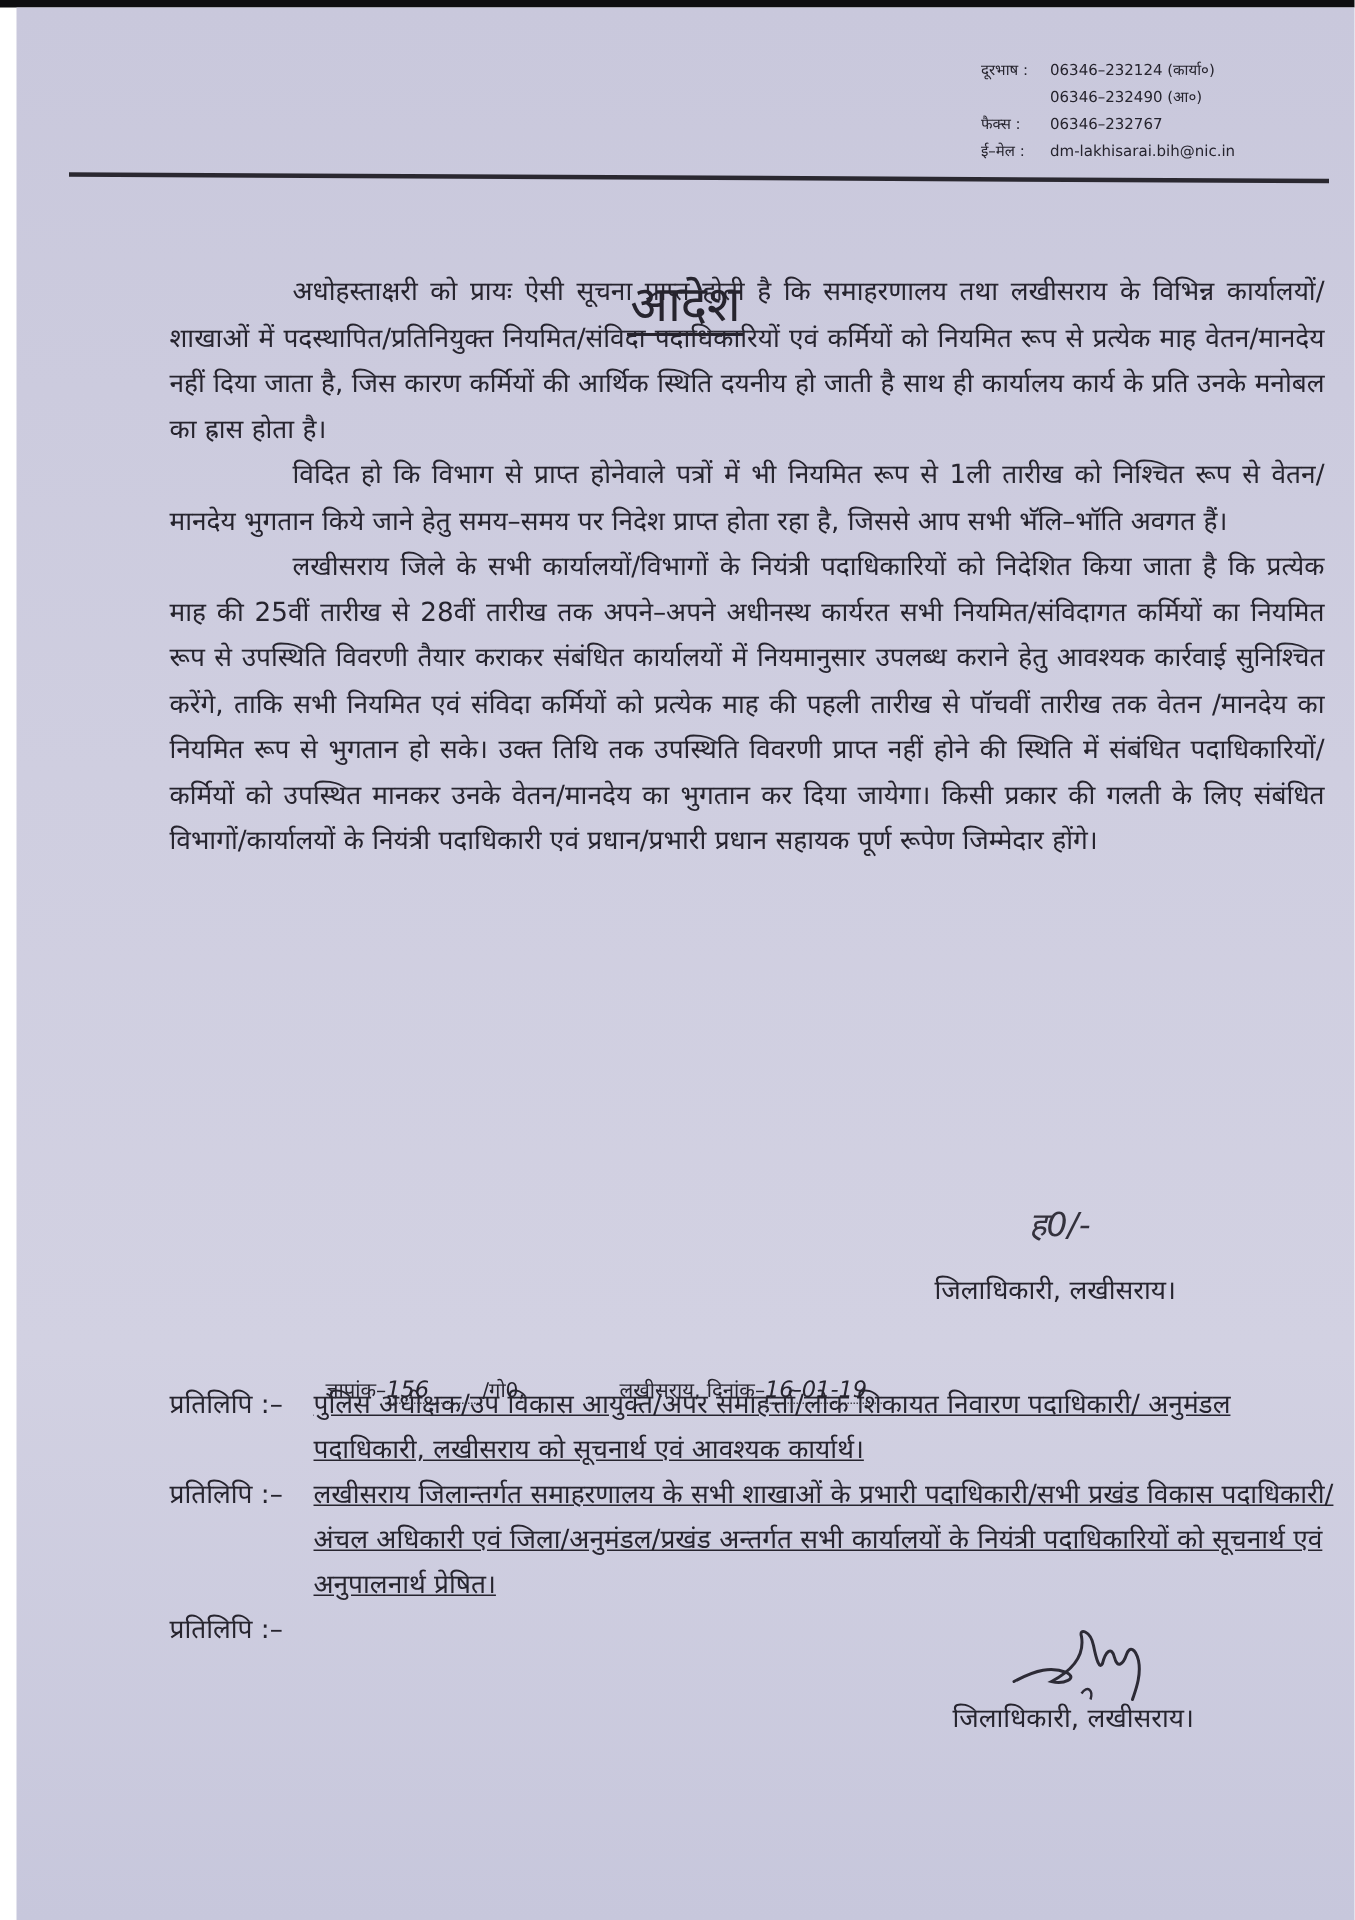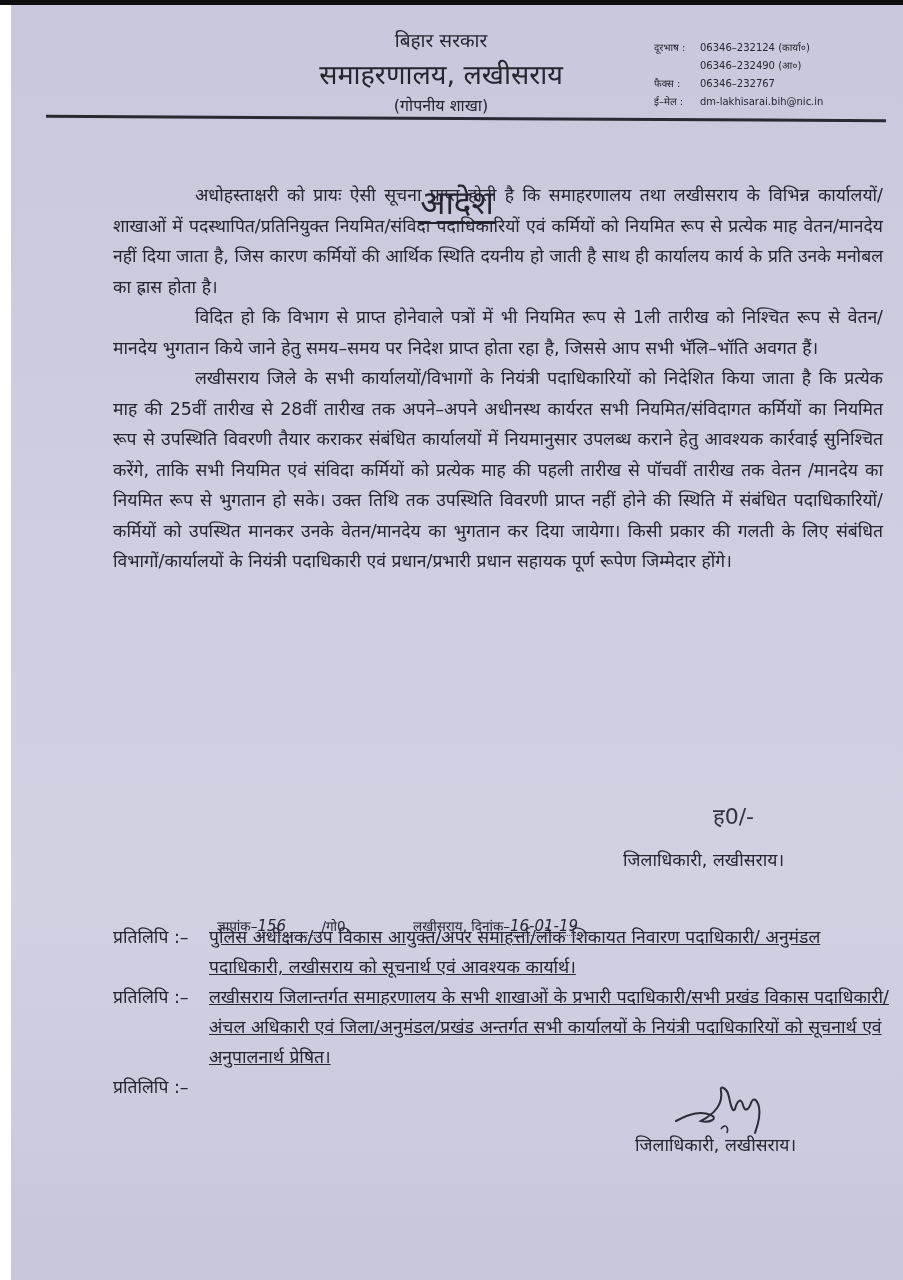--- a/index.html
+++ b/index.html
@@ -20,43 +20,38 @@
   .hdr-l3 { font-size: 16px; margin-top: 2px; }
   .hdr-contact { position: absolute; left: 643px; top: 34px; font-size: 10px; line-height: 18px; }
   .hdr-contact .row { white-space: nowrap; }
   .hdr-contact .lbl { display: inline-block; width: 46px; }
   .hdr-rule { position: absolute; left: 35px; top: 112px; width: 840px; height: 3px; background: #2a2830; transform: rotate(0.3deg); }
   .title { position: absolute; left: 0; width: 892px; top: 126px; text-align: center; font-size: 33px; margin-top: 48px; }
   .title span { border-bottom: 2px solid #26242e; padding: 0 2px; }
   .body-text { position: absolute; left: 102px; top: 175px; width: 770px; font-size: 17.5px; line-height: 30.5px; text-align: justify; }
   .body-text p { margin: 0; text-indent: 82px; }
   .sign-block { position: absolute; left: 620px; top: 795px; width: 200px; }
-  .initials { font-size: 22px; margin-left: 82px; color: #34323d; }
+  .initials { font-size: 22px; font-style: italic; margin-left: 55px; color: #34323d; }
   .designation { position: absolute; left: 612px; top: 842px; font-size: 17.5px; }
   .ref-line { position: absolute; top: 873px; font-size: 13.5px; }
   .ref-val { display: inline-block; border-bottom: 1px dotted #44424c; font-style: italic; font-size: 15px; min-width: 64px; margin-top: 39px; }
   .copies { position: absolute; left: 102px; top: 917px; width: 780px; font-size: 17.5px; line-height: 30px; }
   .copy-row { display: flex; }
   .copy-lbl { width: 96px; flex: none; white-space: nowrap; }
   .copy-txt { flex: 1; text-decoration: underline; }
   .sig2 { position: absolute; left: 660px; top: 1078px; width: 110px; height: 60px; }
   .designation2 { position: absolute; left: 624px; top: 1127px; font-size: 17.5px; }
 </style>
 </head>
 <body>
 
 <div class="topbar"></div>
 
 <div class="paper">
 
-  <div class="hdr-center">
-    <div class="hdr-l1">बिहार सरकार</div>
-    <div class="hdr-l2">समाहरणालय, लखीसराय</div>
-    <div class="hdr-l3">(गोपनीय शाखा)</div>
-  </div>
 
   <div class="hdr-contact">
     <div class="row"><span class="lbl">दूरभाष :</span><span>06346–232124 (कार्या०)</span></div>
     <div class="row"><span class="lbl"></span><span>06346–232490 (आ०)</span></div>
     <div class="row"><span class="lbl">फैक्स :</span><span>06346–232767</span></div>
     <div class="row"><span class="lbl">ई–मेल :</span><span>dm-lakhisarai.bih@nic.in</span></div>
   </div>
 
   <div class="hdr-rule"></div>
 

